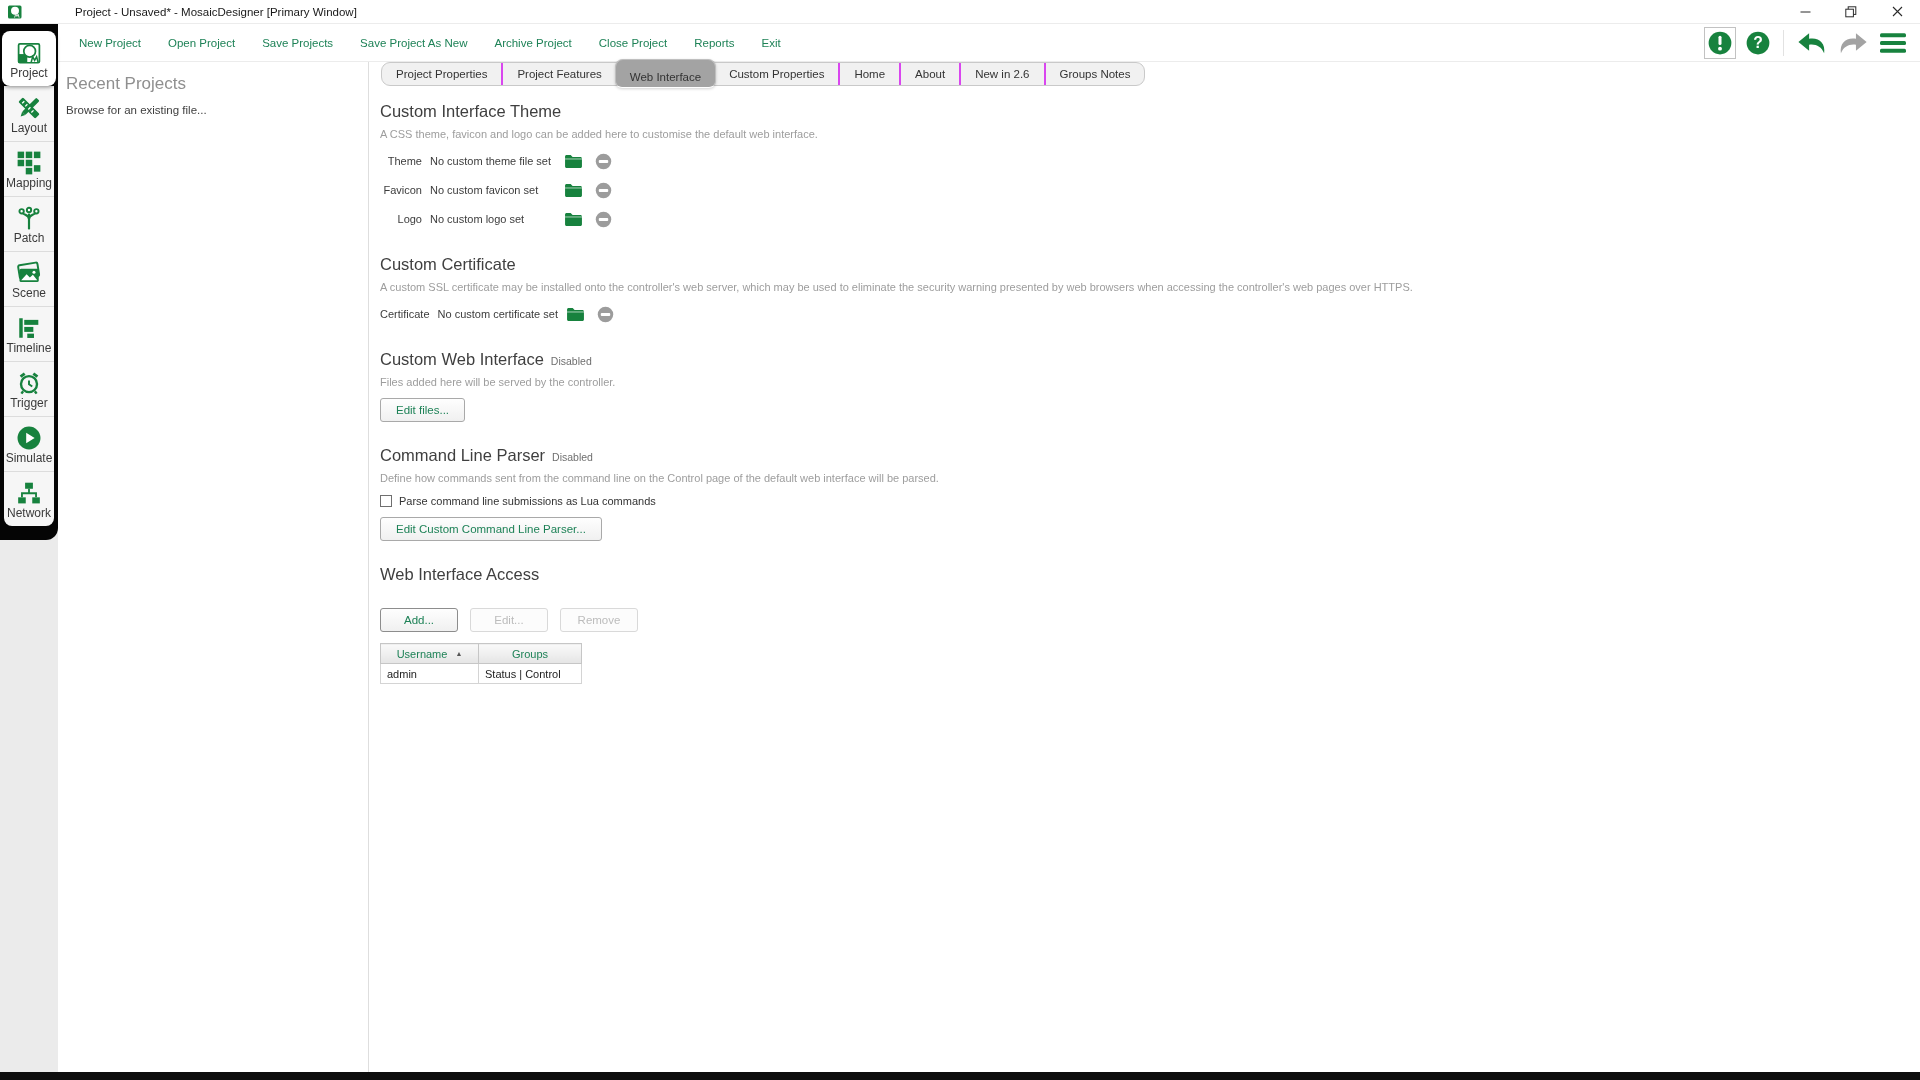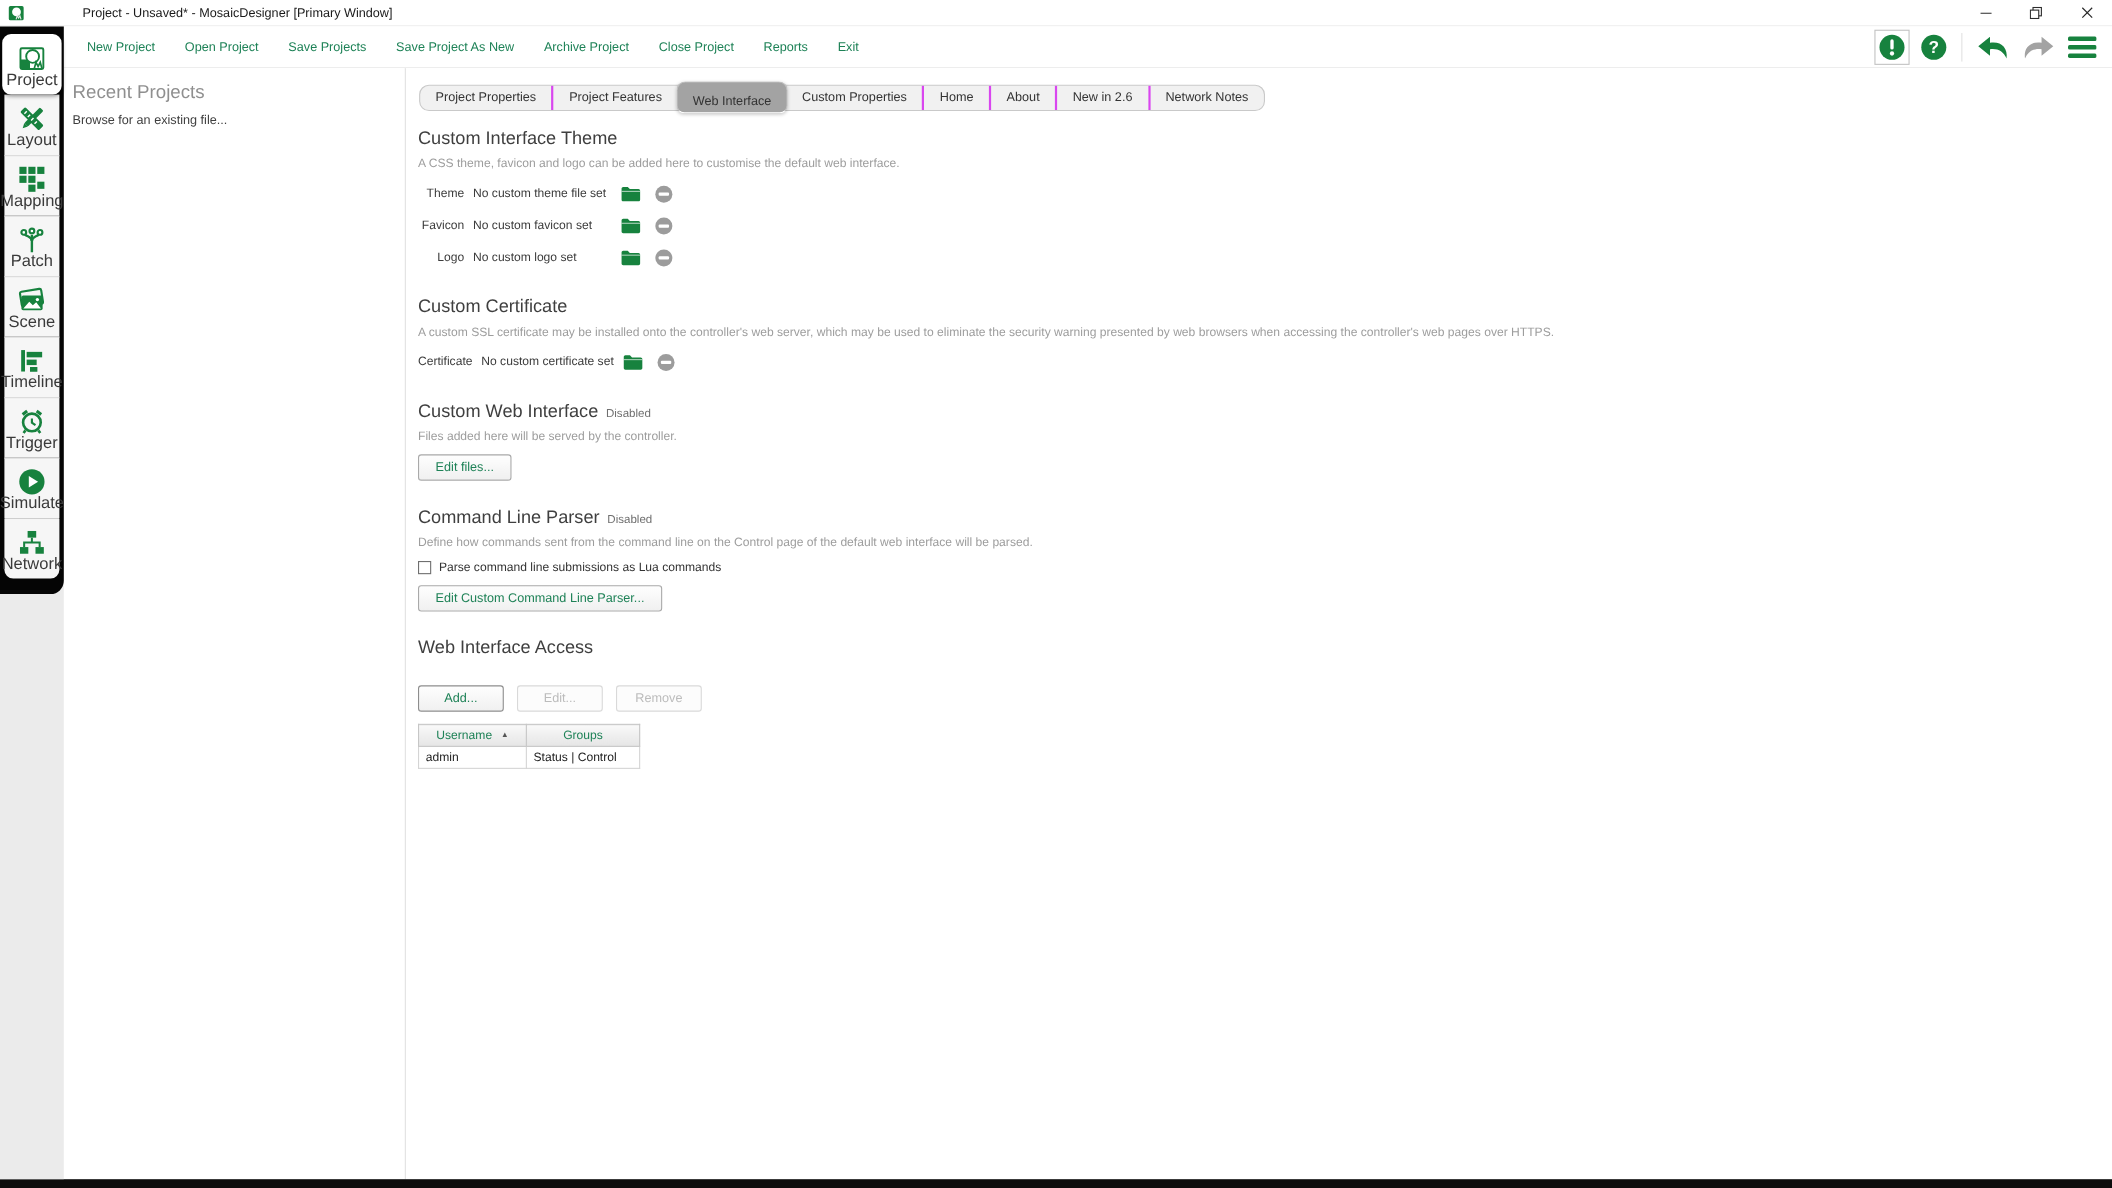--- a/index.html
+++ b/index.html
@@ -50,34 +50,34 @@
   }
   .rail-item:first-child { border-top:none; border-radius:8px 8px 0 0; }
   .rail-item:last-child { border-radius:0 0 8px 8px; }
   .rail-item.selected {
     background:#fff; border-radius:8px; border-top:none; width:54px; margin-left:-2px;
     box-shadow:0 1px 4px rgba(0,0,0,.45); z-index:2;
   }
   .rail-item.selected + .rail-item { border-top:none; }
   .ricon { width:26px; height:26px; display:flex; align-items:center; justify-content:center; }
   .ricon svg { width:26px; height:26px; }
-  .rlabel { font-size:15px; color:#3a3a3a; line-height:10px; }
+  .rlabel { font-size:12px; color:#3a3a3a; line-height:10px; }
 
   
   .recent { position:absolute; left:58px; top:62px; width:310px; bottom:8px; background:#fff; }
   .recent h2 { margin:12px 0 0 8px; font-size:17px; font-weight:normal; color:#8f8f8f; }
   .recent .browse { display:block; margin:10px 0 0 8px; font-size:11.5px; color:#3f3f3f; cursor:pointer; }
   .vdivider { position:absolute; left:368px; top:62px; bottom:8px; width:1px; background:#dedede; }
 
   
   .main { position:absolute; left:369px; right:0; top:62px; bottom:8px; background:#fff; padding-left:11px; }
 
   
   .tabbar {
-    display:inline-flex; margin-top:15px; margin-left:1px; height:24px;
+    display:inline-flex; margin-top:0; margin-left:1px; height:24px;
     background:#f1f1f1; border:1px solid #c9c9c9; border-radius:9px; align-items:stretch;
   }
   .tab {
     padding:0 14px; font-size:11.5px; color:#333; display:flex; align-items:center;
     border-left:2px solid #d946ef; cursor:pointer; white-space:nowrap;
   }
   .tab:first-child { border-left:none; }
   .tab.active {
     position:relative; z-index:2; background:#a3a3a3; border:1px solid #bfbfbf; border-bottom-color:#fff;
     border-radius:8px 8px 7px 7px; margin:-4px -1px -3px -1px; padding-top:6px;
@@ -332,21 +332,21 @@
 <div class="main">
 
   <div class="tabbar">
     <span class="tab">Project Properties</span>
     <span class="tab">Project Features</span>
     <span class="tab active">Web Interface</span>
     <span class="tab">Custom Properties</span>
     <span class="tab">Home</span>
     <span class="tab">About</span>
     <span class="tab">New in 2.6</span>
-    <span class="tab">Network Notes</span>
+    <span class="tab">Groups Notes</span>
   </div>
 
   <div class="content">
 
     <div class="mt-h1">
       <h3 class="sec-h">Custom Interface Theme</h3>
       <div class="sec-desc">A CSS theme, favicon and logo can be added here to customise the default web interface.</div>
 
       <div class="frow" style="margin-top:9px;">
         <span class="flabel">Theme</span>

